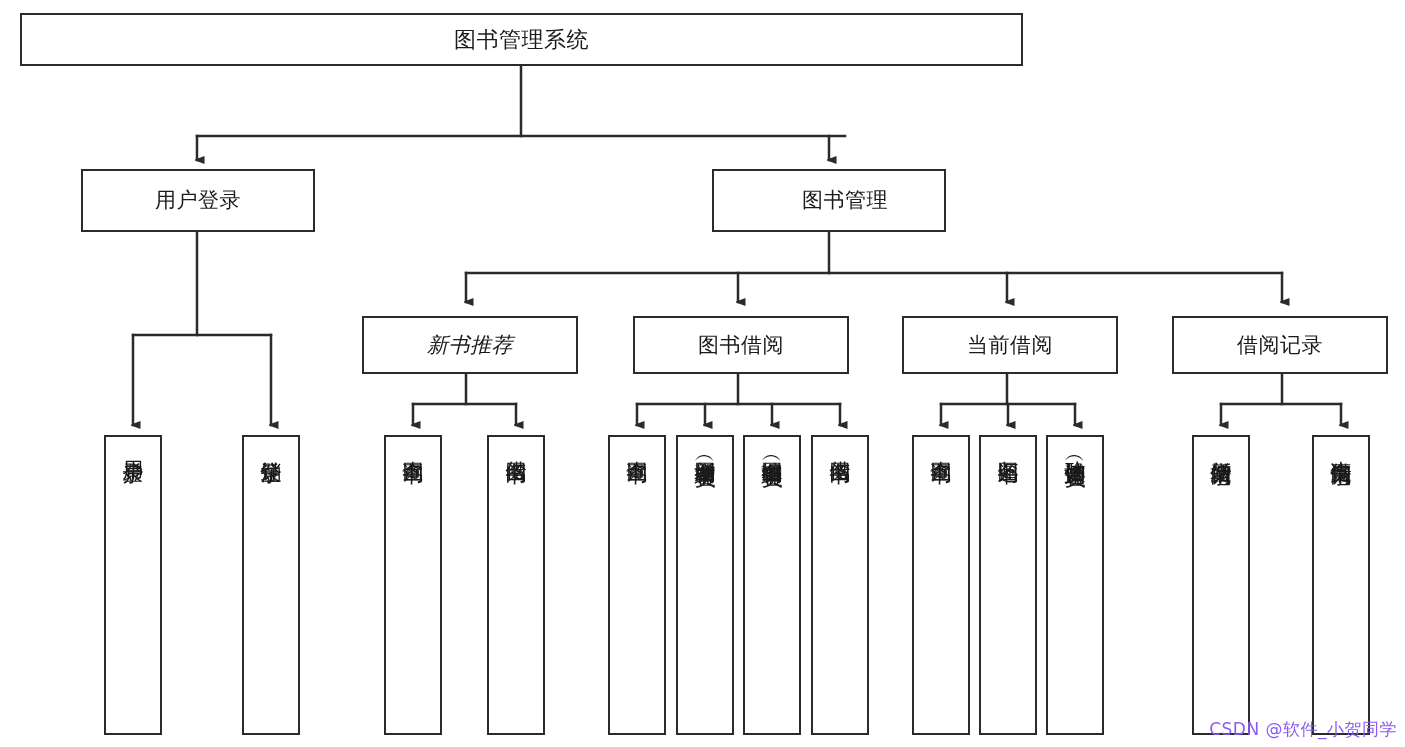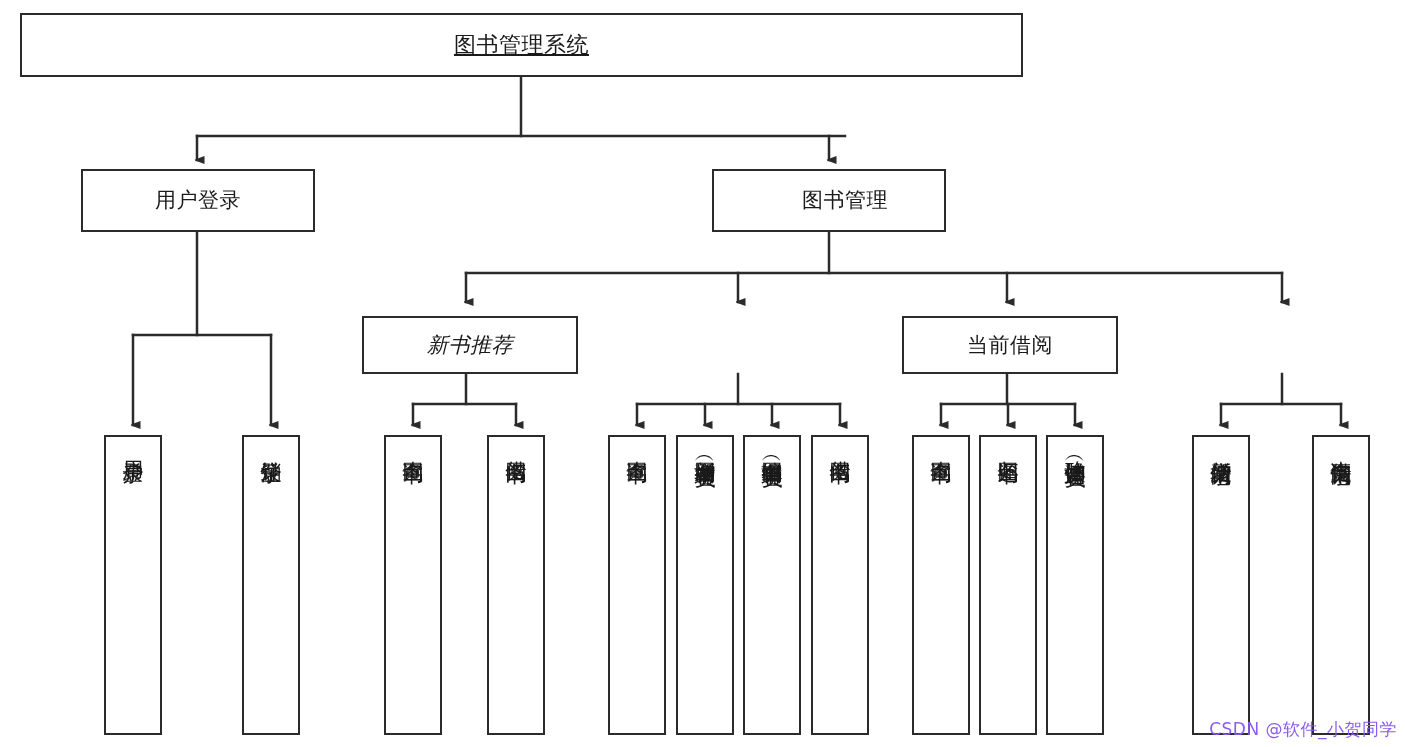--- a/index.html
+++ b/index.html
@@ -117,36 +117,42 @@
       <path d="M1008,404 L1008,425" marker-end="url(#arrowhead)"></path>
       <path d="M1075,404 L1075,425" marker-end="url(#arrowhead)"></path>
 
       <path d="M1282,374 L1282,404"></path>
       <path d="M1221,404 L1341,404"></path>
       <path d="M1221,404 L1221,425" marker-end="url(#arrowhead)"></path>
       <path d="M1341,404 L1341,425" marker-end="url(#arrowhead)"></path>
     </g>
   </svg>
 
-  <div class="node h root" style="left:20px;top:13px;width:1003px;height:64px;text-decoration:underline;">
+  <div class="node h root" style="left:20px;top:13px;width:1003px;height:53px;">
     <span class="label">图书管理系统</span>
   </div>
 
   <div class="node h" style="left:81px;top:169px;width:234px;height:63px;">
     <span class="label">用户登录</span>
   </div>
   <div class="node h" style="left:712px;top:169px;width:234px;height:63px;padding-left:32px;">
     <span class="label">图书管理</span>
   </div>
 
   <div class="node h" style="left:362px;top:316px;width:216px;height:58px;font-style:italic;">
     <span class="label">新书推荐</span>
   </div>
+  <div class="node h" style="left:633px;top:316px;width:216px;height:58px;">
+    <span class="label">图书借阅</span>
+  </div>
   <div class="node h" style="left:902px;top:316px;width:216px;height:58px;">
     <span class="label">当前借阅</span>
+  </div>
+  <div class="node h" style="left:1172px;top:316px;width:216px;height:58px;">
+    <span class="label">借阅记录</span>
   </div>
 
   <div class="node v" style="left:104px;top:435px;width:58px;height:300px;">
     <span class="label">用户登录</span>
   </div>
   <div class="node v" style="left:242px;top:435px;width:58px;height:300px;">
     <span class="label">注销登录</span>
   </div>
 
   <div class="node v" style="left:384px;top:435px;width:58px;height:300px;">

